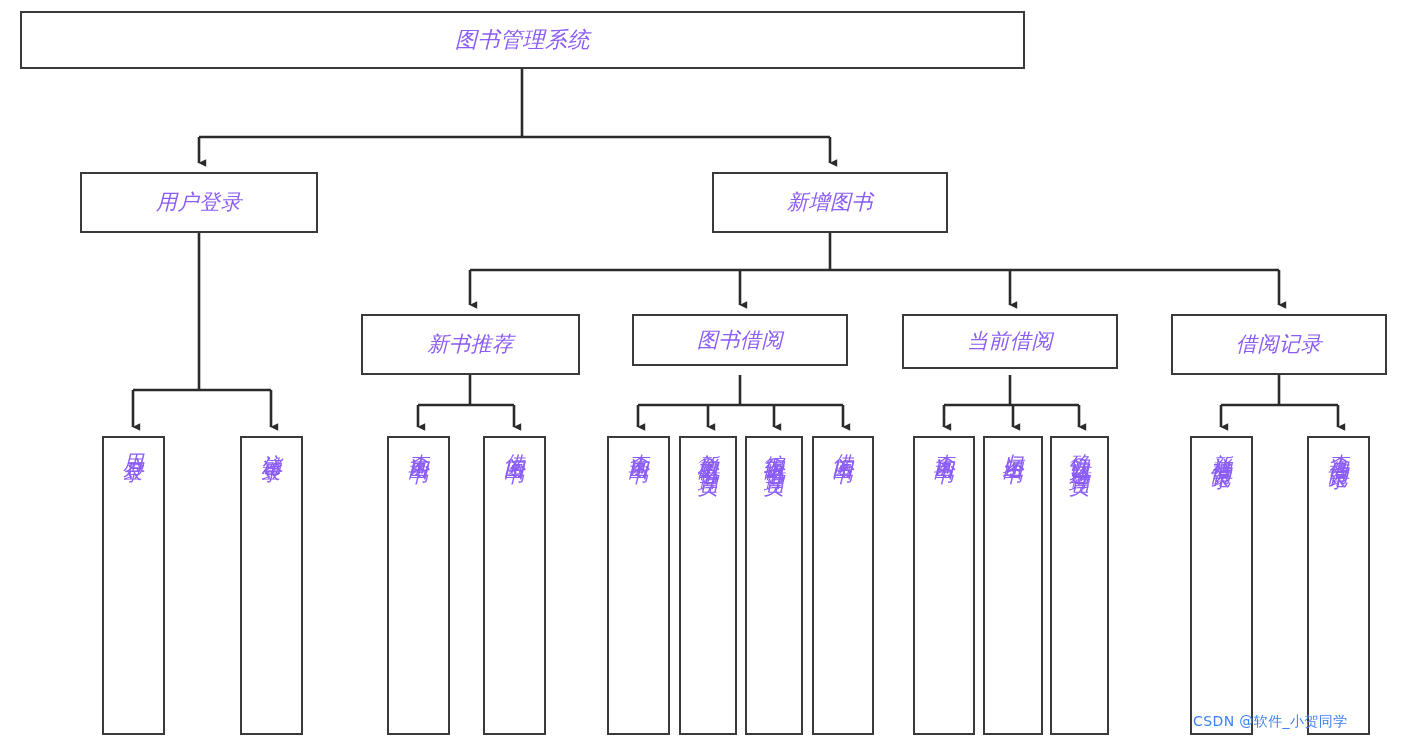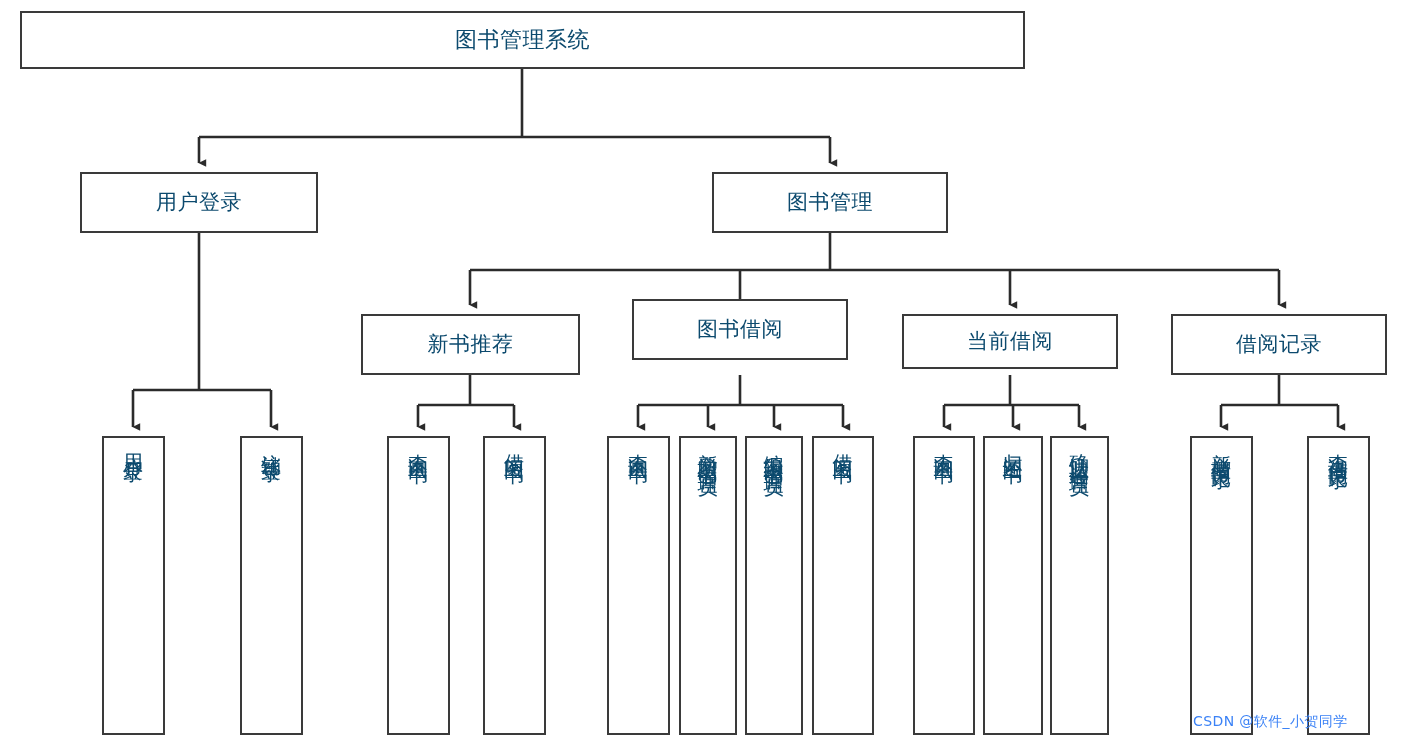--- a/index.html
+++ b/index.html
@@ -26,21 +26,22 @@
     pointer-events: none;
   }
   .node {
     position: absolute;
     box-sizing: border-box;
     background: #ffffff;
     border: 2.2px solid #3a3a3a;
     display: flex;
     align-items: center;
     justify-content: center;
-    color: #0c4a6e;
+    color: #8b5cf6;
+    font-style: italic;
   }
   .node-label {
     display: block;
     text-align: center;
     line-height: 1.18;
     white-space: pre;
   }
   .node.horiz .node-label {
     writing-mode: horizontal-tb;
     font-size: 21px;
@@ -116,26 +117,26 @@
   </svg>
 
   <div id="node-layer">
       <div class="node horiz root" style="left: 20px; top: 11px; width: 1005px; height: 58px;">
         <span class="node-label">图书管理系统</span>
       </div>
       <div class="node horiz" style="left: 80px; top: 172px; width: 238px; height: 61px;">
         <span class="node-label">用户登录</span>
       </div>
       <div class="node horiz" style="left: 712px; top: 172px; width: 236px; height: 61px;">
-        <span class="node-label">图书管理</span>
+        <span class="node-label">新增图书</span>
       </div>
       <div class="node horiz" style="left: 361px; top: 314px; width: 219px; height: 61px; align-items: center;">
         <span class="node-label">新书推荐</span>
       </div>
-      <div class="node horiz" style="left: 632px; top: 299px; width: 216px; height: 61px;">
+      <div class="node horiz" style="left: 632px; top: 314px; width: 216px; height: 52px;">
         <span class="node-label">图书借阅</span>
       </div>
       <div class="node horiz" style="left: 902px; top: 314px; width: 216px; height: 55px;">
         <span class="node-label">当前借阅</span>
       </div>
       <div class="node horiz" style="left: 1171px; top: 314px; width: 216px; height: 61px; align-items: center;">
         <span class="node-label">借阅记录</span>
       </div>
       <div class="node vert" style="left: 102px; top: 436px; width: 63px; height: 299px;">
         <span class="node-label">用户登录</span>

